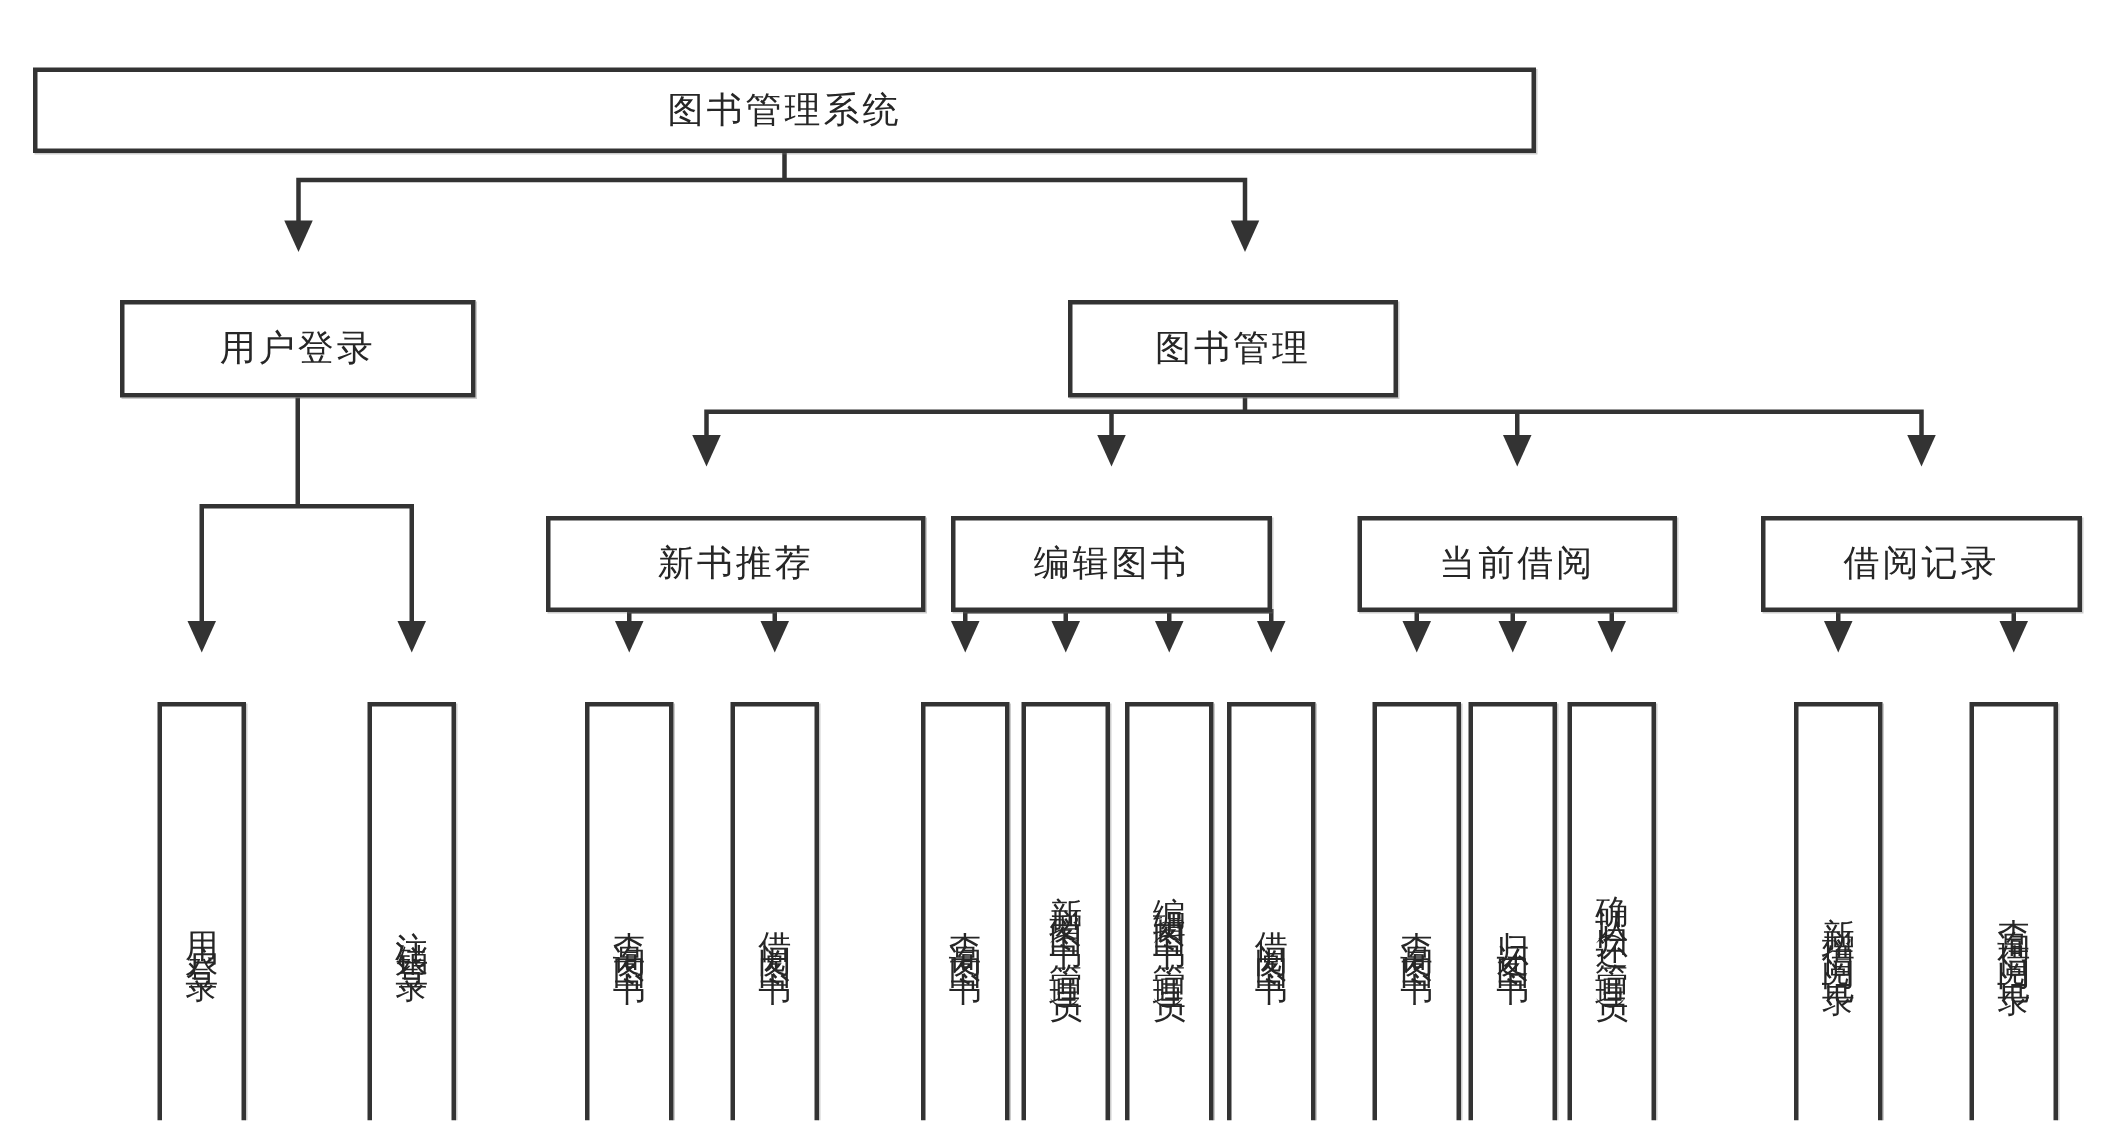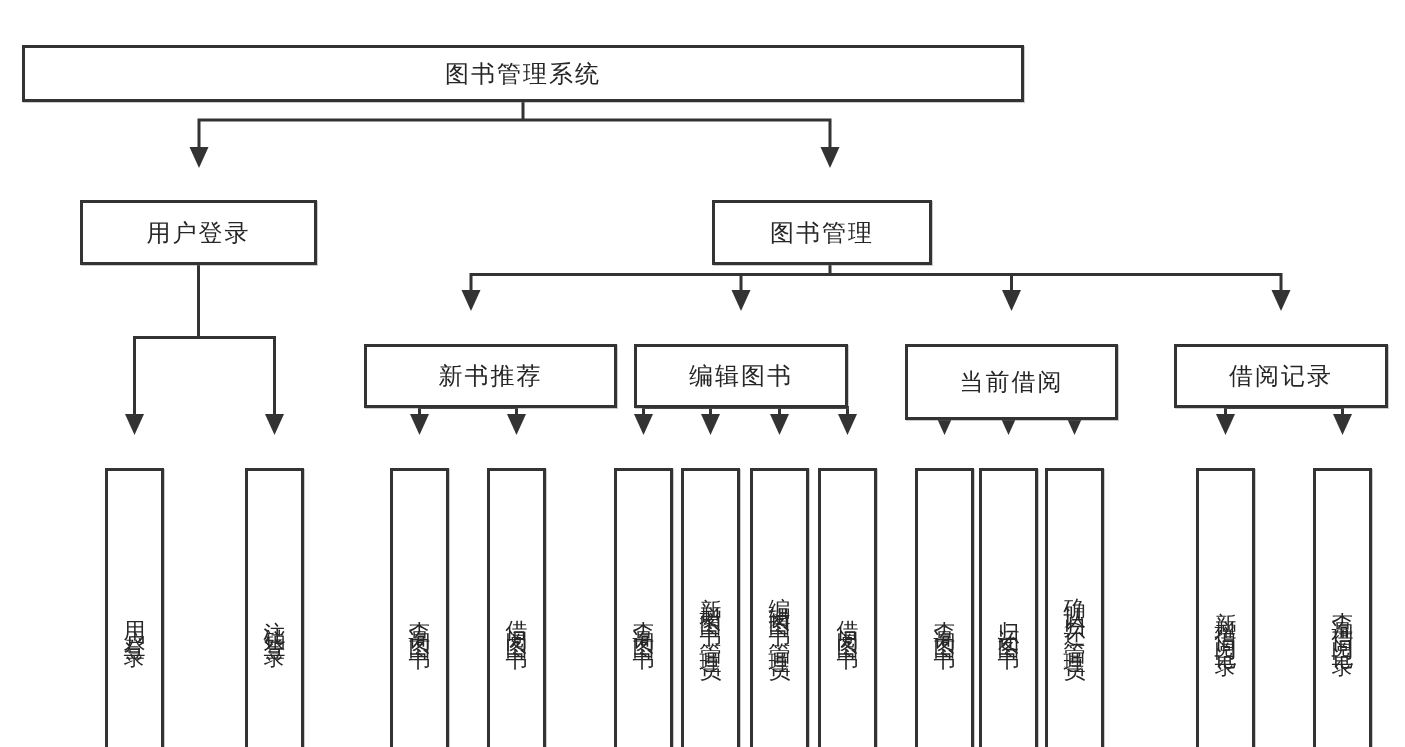--- a/index.html
+++ b/index.html
@@ -95,21 +95,21 @@
     </g>
   </svg>
 
   <div class="node hnode" style="left:22px; top:13px; width:1002px; height:57px;">图书管理系统</div>
 
   <div class="node hnode" style="left:80px; top:168px; width:237px; height:65px;">用户登录</div>
   <div class="node hnode" style="left:712px; top:168px; width:220px; height:65px;">图书管理</div>
 
   <div class="node hnode" style="left:364px; top:312px; width:253px; height:64px;">新书推荐</div>
   <div class="node hnode" style="left:634px; top:312px; width:214px; height:64px;">编辑图书</div>
-  <div class="node hnode" style="left:905px; top:312px; width:213px; height:76px;">当前借阅</div>
+  <div class="node hnode" style="left:905px; top:312px; width:213px; height:64px;">当前借阅</div>
   <div class="node hnode" style="left:1174px; top:312px; width:214px; height:64px;">借阅记录</div>
 
   <div class="node leaf" style="left:105px;">用户登录</div>
   <div class="node leaf" style="left:245px;">注销登录</div>
 
   <div class="node leaf" style="left:390px;">查询图书</div>
   <div class="node leaf" style="left:487px;">借阅图书</div>
 
   <div class="node leaf" style="left:614px;">查询图书</div>
   <div class="node leaf" style="left:681px;">新增图书（管理员）</div>

